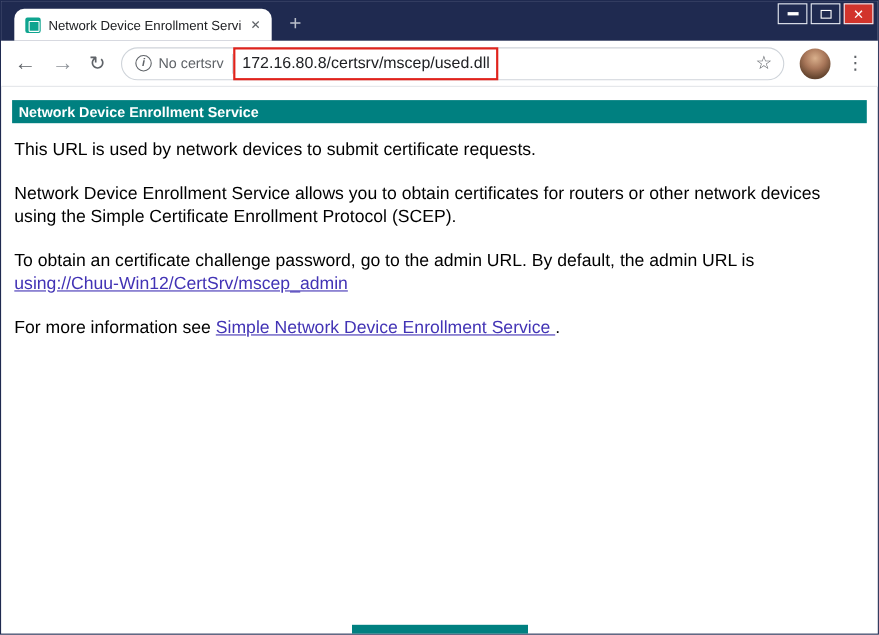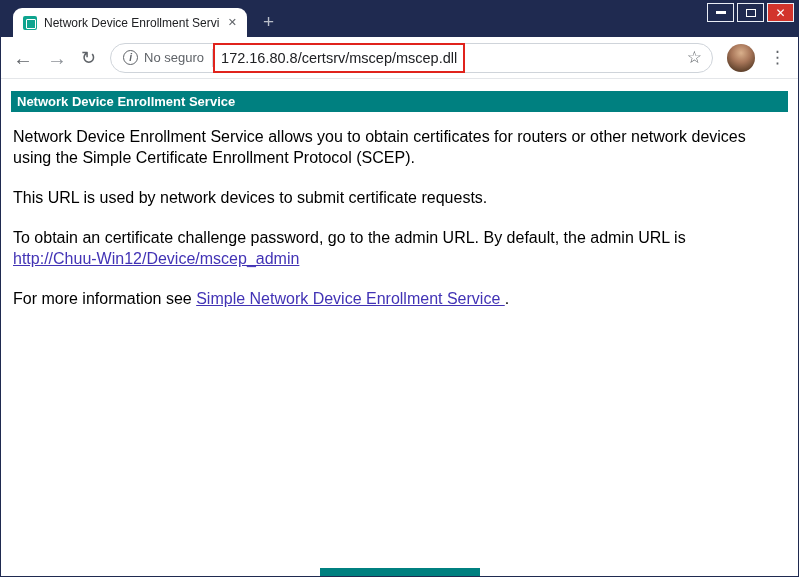--- a/index.html
+++ b/index.html
@@ -187,44 +187,44 @@
     </div>
   </div>
 
   <div class="toolbar">
     <span class="nav-icon back">←</span>
     <span class="nav-icon forward">→</span>
     <span class="nav-icon refresh">↻</span>
     <div class="omnibox">
       <span class="secchip">
         <span class="info-icon">i</span>
-        <span class="sec-label">No seguro</span>
+        <span class="sec-label">No certsrv</span>
       </span>
       <span class="omni-sep"></span>
       <span class="url-wrap">
-        <span class="url">172.16.80.8/certsrv/mscep/mscep.dll</span>
+        <span class="url">172.16.80.8/certsrv/mscep/used.dll</span>
         <span class="annotation"></span>
       </span>
       <span class="star">☆</span>
     </div>
     <span class="avatar"></span>
     <span class="menu">⋮</span>
   </div>
 
   <div class="page">
     <div class="banner">Network Device Enrollment Service</div>
     <div class="content">
+      <p>This URL is used by network devices to submit certificate requests.</p>
       <p>
         <span>Network Device Enrollment Service allows you to obtain certificates for routers or other network devices</span><br>
         <span>using the Simple Certificate Enrollment Protocol (SCEP).</span>
       </p>
-      <p>This URL is used by network devices to submit certificate requests.</p>
       <p>
         <span>To obtain an certificate challenge password, go to the admin URL. By default, the admin URL is</span><br>
-        <a href="#" class="link">http://Chuu-Win12/Device/mscep_admin</a>
+        <a href="#" class="link">using://Chuu-Win12/CertSrv/mscep_admin</a>
       </p>
       <p>
         <span>For more information see </span><a href="#" class="link">Simple Network Device Enrollment Service </a><span>.</span>
       </p>
     </div>
   </div>
 
   <div class="bottom-accent"></div>
 
 </div>

